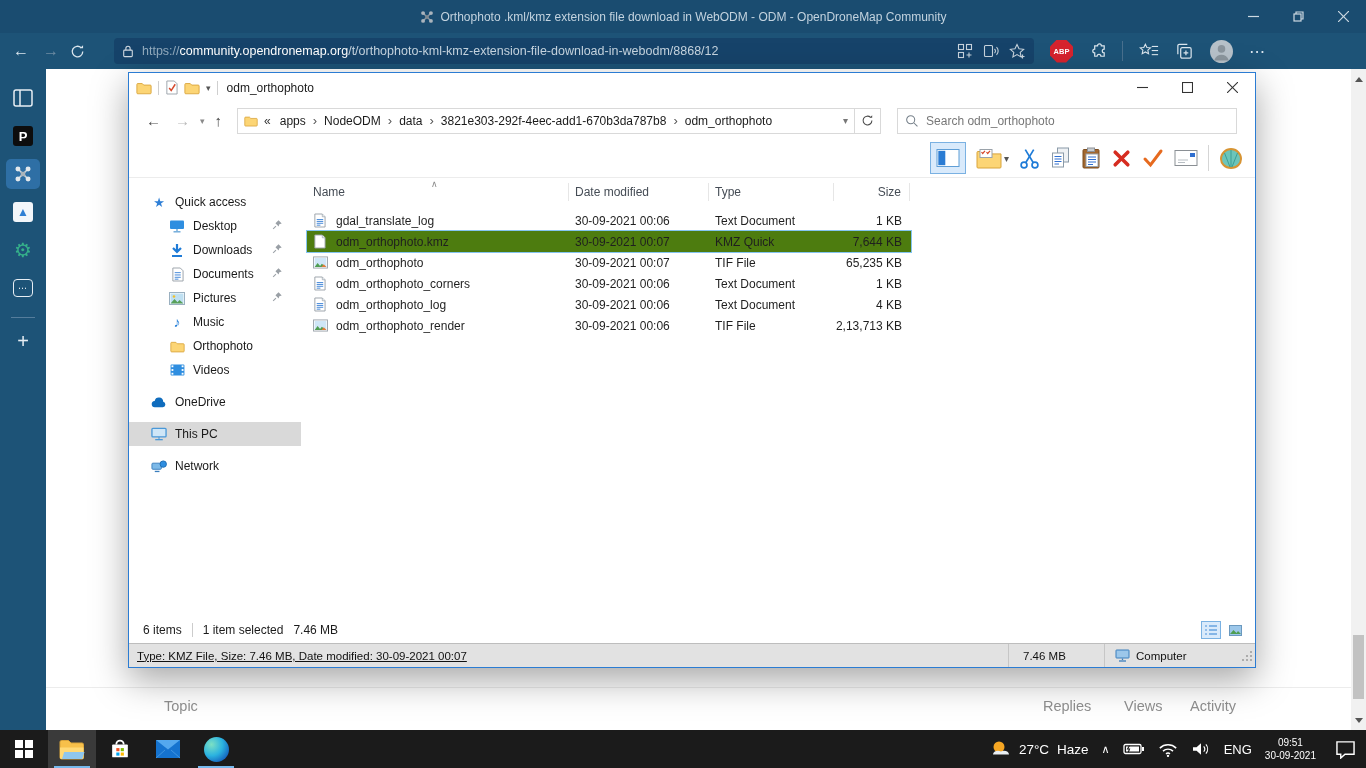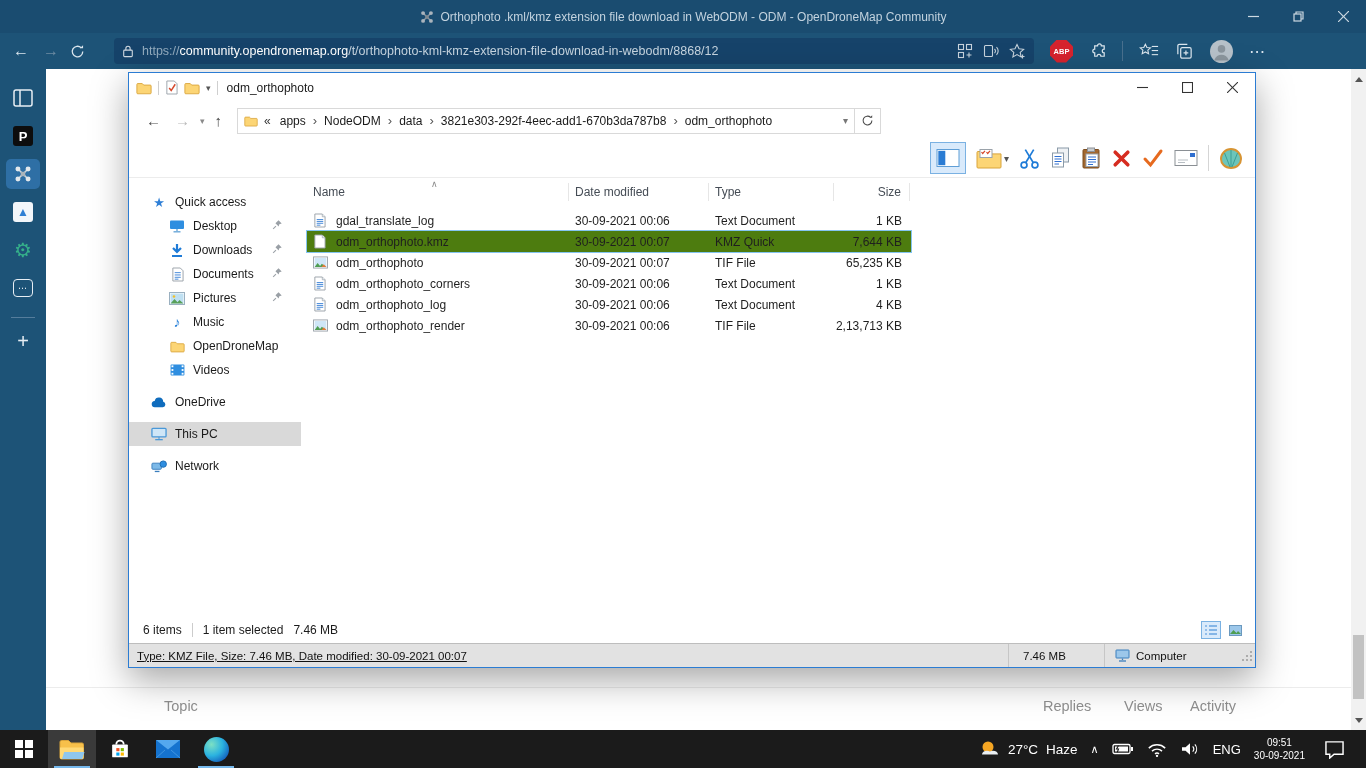--- a/index.html
+++ b/index.html
@@ -137,21 +137,21 @@
   .cls-seg2 { width:96px; padding-left:14px; border-right:1px solid #c6c6c6; height:100%; display:flex; align-items:center; }
   .cls-seg3 { flex:1; padding-left:10px; display:flex; align-items:center; gap:6px; }
   .grip { margin-left:auto; margin-right:2px; }
 
   
   .taskbar { position:absolute; left:0; top:730px; width:1366px; height:38px; background:#1b1b1b;
     display:flex; align-items:center; }
   .tbtn { width:48px; height:38px; display:flex; align-items:center; justify-content:center; position:relative; }
   .tbtn.open::after { content:""; position:absolute; left:6px; right:6px; bottom:0; height:2px; background:#76b9ed; }
   .tbtn.focused { background:#3a3a3a; }
-  .tray { margin-left:auto; display:flex; align-items:center; gap:13px; padding-right:21px; color:#fff; }
+  .tray { margin-left:auto; display:flex; align-items:center; gap:13px; padding-right:10px; color:#fff; }
   .weather { display:flex; align-items:center; gap:8px; font-size:13.5px; }
   .tray-chev { font-size:11px; color:#fff; }
   .lang { font-size:13px; }
   .clock { text-align:center; font-size:10px; line-height:1.35; }
   .start-grid { display:grid; grid-template-columns:8px 8px; grid-template-rows:8px 8px; gap:1.5px; }
   .start-grid span { background:#fff; }
   .edge-ball { width:25px; height:25px; border-radius:50%;
     background:radial-gradient(circle at 30% 30%, #7ce0c4, #2bb3e0 45%, #1566c0 78%, #0c4ea0); }
 </style>
 </head>
@@ -402,20 +402,29 @@
       <span class="crumb-sep">›</span>
       <span class="crumb">odm_orthophoto</span>
       <span class="crumb-end">▾</span>
     </div>
     <span class="refresh-btn">
       <svg width="13" height="13" viewBox="0 0 16 16">
           <path d="M13.4 8a5.4 5.4 0 11-1.6-3.8" fill="none" stroke="#4a4a4a" stroke-width="1.3"></path>
           <path d="M13.8 1.4v3.2h-3.2z" fill="#4a4a4a"></path>
         </svg>
     </span>
+    <div class="searchbox">
+      <span>
+        <svg width="14" height="14" viewBox="0 0 16 16">
+            <circle cx="6.5" cy="6.5" r="4.6" fill="none" stroke="#76808a" stroke-width="1.2"></circle>
+            <line x1="10" y1="10" x2="14.2" y2="14.2" stroke="#76808a" stroke-width="1.2"></line>
+          </svg>
+      </span>
+      <input type="text" placeholder="Search odm_orthophoto" style="">
+    </div>
   </div>
 
   <div class="ex-toolbar">
     <span class="tool-btn tool-hl">
       <svg width="24" height="20" viewBox="0 0 24 20">
           <rect x="1" y="1.5" width="22" height="17" fill="#fff" stroke="#5f9ed6"></rect>
           <rect x="2.3" y="2.8" width="7" height="14.4" fill="#2b7cd3"></rect>
         </svg>
     </span>
     <span class="tool-btn">
@@ -575,21 +584,21 @@
       <div class="sbitem lvl1">
         <span class="sbic glyph-note">♪</span>
         <span class="lbl">Music</span>
       </div>
       <div class="sbitem lvl1">
         <span class="sbic">
             <svg width="15" height="13" viewBox="0 0 18 15">
               <path d="M1 3.5a1 1 0 011-1h5l1.7 1.7H16a1 1 0 011 1V13a1 1 0 01-1 1H2a1 1 0 01-1-1z" fill="#fcd575" stroke="#d9a43b"></path>
             </svg>
           </span>
-        <span class="lbl">OpenDroneMap</span>
+        <span class="lbl">Orthophoto</span>
       </div>
       <div class="sbitem lvl1">
         <span class="sbic">
             <svg width="15" height="12" viewBox="0 0 16 13">
               <rect x="0.5" y="0.5" width="15" height="12" rx="1" fill="#2f8ee0"></rect>
               <g fill="#fff">
                 <rect x="1.5" y="1.5" width="2" height="2"></rect>
                 <rect x="1.5" y="5.5" width="2" height="2"></rect>
                 <rect x="1.5" y="9.5" width="2" height="2"></rect>
                 <rect x="12.5" y="1.5" width="2" height="2"></rect>

